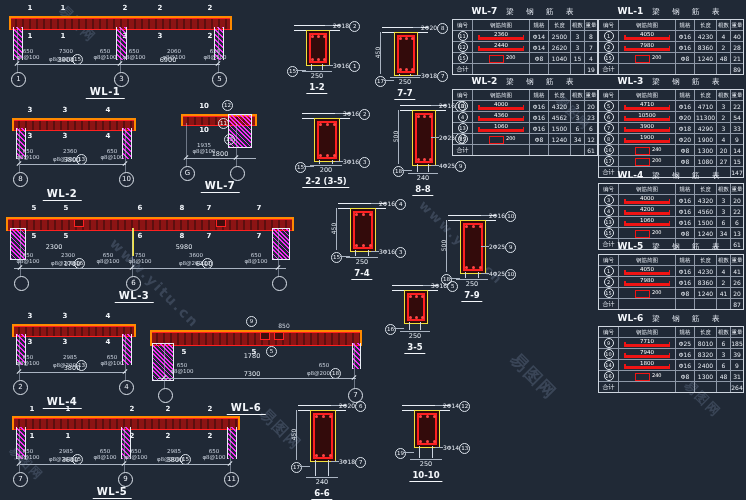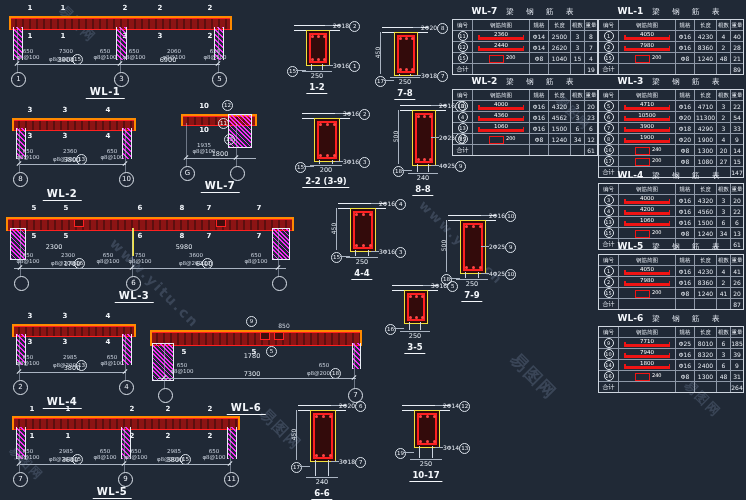--- a/index.html
+++ b/index.html
@@ -400,21 +400,21 @@
       <div class="s-lead" style="left: 47px; top: 11px; width: 8px;"></div>
       <div class="s-call" style="left: 55px; top: 7px;">2Φ20<span class="circ">8</span></div>
       <div class="s-lead" style="left: 47px; top: 59px; width: 8px;"></div>
       <div class="s-call" style="left: 55px; top: 55px;">3Φ18<span class="circ">7</span></div>
       <div class="circ abs" style="left: 9px; top: 60px;">17</div>
       <div class="s-lead" style="left: 18px; top: 64px; width: 10px;"></div>
       <div class="s-hline" style="left: 14px; top: 16px; height: 42px;"></div>
       <div class="s-hdim" style="left: 6px; top: 33px;">450</div>
       <div class="dimline" style="left: 24px; top: 61px; width: 30px;"></div>
       <div class="dimtxt" style="left: 39px; top: 62px;">250</div>
-      <div class="s-title" style="left: 39px; top: 72px;">7-8</div>
+      <div class="s-title" style="left: 39px; top: 72px;">7-7</div>
     </div>
   <div class="sect" style="left:286px;top:98px;width:86px;height:94px">
       <div class="s-flange" style="left: 16px; top: 15px; width: 48px;"></div>
       <div class="s-outer" style="left: 28px; top: 20px; width: 24px; height: 42px;">
         <div class="s-inner"></div>
         <div class="s-dot" style="left: 4.28px; top: 4px;"></div>
         <div class="s-dot" style="left: 4.28px; top: 35px;"></div>
         <div class="s-dot" style="left: 11px; top: 4px;"></div>
         <div class="s-dot" style="left: 11px; top: 35px;"></div>
         <div class="s-dot" style="left: 17.72px; top: 4px;"></div>
@@ -423,21 +423,21 @@
       <div class="s-tail" style="left: 33px; top: 62px; height: 4px;"></div>
       <div class="s-tail" style="left: 46px; top: 62px; height: 4px;"></div>
       <div class="s-lead" style="left: 49px; top: 15px; width: 8px;"></div>
       <div class="s-call" style="left: 57px; top: 11px;">3Φ16<span class="circ">2</span></div>
       <div class="s-lead" style="left: 49px; top: 63px; width: 8px;"></div>
       <div class="s-call" style="left: 57px; top: 59px;">3Φ16<span class="circ">3</span></div>
       <div class="circ abs" style="left: 9px; top: 64px;">15</div>
       <div class="s-lead" style="left: 18px; top: 68px; width: 10px;"></div>
       <div class="dimline" style="left: 24px; top: 67px; width: 32px;"></div>
       <div class="dimtxt" style="left: 40px; top: 68px;">200</div>
-      <div class="s-title" style="left: 40px; top: 78px;">2-2 (3-9)</div>
+      <div class="s-title" style="left: 40px; top: 78px;">2-2 (3-5)</div>
     </div>
   <div class="sect" style="left:386px;top:94px;width:76px;height:104px">
       <div class="s-flange" style="left: 14px; top: 11px; width: 46px;"></div>
       <div class="s-outer" style="left: 26px; top: 16px; width: 22px; height: 54px;">
         <div class="s-inner"></div>
         <div class="s-dot" style="left: 3.84px; top: 4px;"></div>
         <div class="s-dot" style="left: 3.84px; top: 47px;"></div>
         <div class="s-dot" style="left: 10px; top: 4px;"></div>
         <div class="s-dot" style="left: 10px; top: 47px;"></div>
         <div class="s-dot" style="left: 16.16px; top: 4px;"></div>
@@ -475,21 +475,21 @@
       <div class="s-lead" style="left: 51px; top: 9px; width: 8px;"></div>
       <div class="s-call" style="left: 59px; top: 5px;">2Φ16<span class="circ">4</span></div>
       <div class="s-lead" style="left: 51px; top: 57px; width: 8px;"></div>
       <div class="s-call" style="left: 59px; top: 53px;">3Φ16<span class="circ">3</span></div>
       <div class="circ abs" style="left: 11px; top: 58px;">15</div>
       <div class="s-lead" style="left: 20px; top: 62px; width: 10px;"></div>
       <div class="s-hline" style="left: 16px; top: 14px; height: 42px;"></div>
       <div class="s-hdim" style="left: 8px; top: 31px;">450</div>
       <div class="dimline" style="left: 26px; top: 63px; width: 32px;"></div>
       <div class="dimtxt" style="left: 42px; top: 64px;">250</div>
-      <div class="s-title" style="left: 42px; top: 74px;">4-4</div>
+      <div class="s-title" style="left: 42px; top: 74px;">7-4</div>
     </div>
   <div class="sect" style="left:430px;top:202px;width:84px;height:102px">
       <div class="s-flange" style="left: 18px; top: 13px; width: 48px;"></div>
       <div class="s-outer" style="left: 30px; top: 18px; width: 24px; height: 52px;">
         <div class="s-inner"></div>
         <div class="s-dot" style="left: 4.28px; top: 4px;"></div>
         <div class="s-dot" style="left: 4.28px; top: 45px;"></div>
         <div class="s-dot" style="left: 11px; top: 4px;"></div>
         <div class="s-dot" style="left: 11px; top: 45px;"></div>
         <div class="s-dot" style="left: 17.72px; top: 4px;"></div>
@@ -571,21 +571,21 @@
       <div class="s-tail" style="left: 35px; top: 48px; height: 12px;"></div>
       <div class="s-tail" style="left: 48px; top: 48px; height: 12px;"></div>
       <div class="s-lead" style="left: 51px; top: 7px; width: 8px;"></div>
       <div class="s-call" style="left: 59px; top: 3px;">2Φ14<span class="circ">12</span></div>
       <div class="s-lead" style="left: 51px; top: 49px; width: 8px;"></div>
       <div class="s-call" style="left: 59px; top: 45px;">3Φ14<span class="circ">13</span></div>
       <div class="circ abs" style="left: 11px; top: 50px;">19</div>
       <div class="s-lead" style="left: 20px; top: 54px; width: 10px;"></div>
       <div class="dimline" style="left: 26px; top: 61px; width: 32px;"></div>
       <div class="dimtxt" style="left: 42px; top: 62px;">250</div>
-      <div class="s-title" style="left: 42px; top: 72px;">10-17</div>
+      <div class="s-title" style="left: 42px; top: 72px;">10-10</div>
     </div>
 
   <div class="rtable" style="left:452px;top:6px;width:146px">
       <div class="t-title">
         <div class="t-name">WL-7</div>
         <div class="t-suffix">梁 钢 筋 表</div>
       </div>
       <div class="t-grid">
         <div class="t-cell hdr">编号</div>
         <div class="t-cell hdr">钢筋简图</div>

